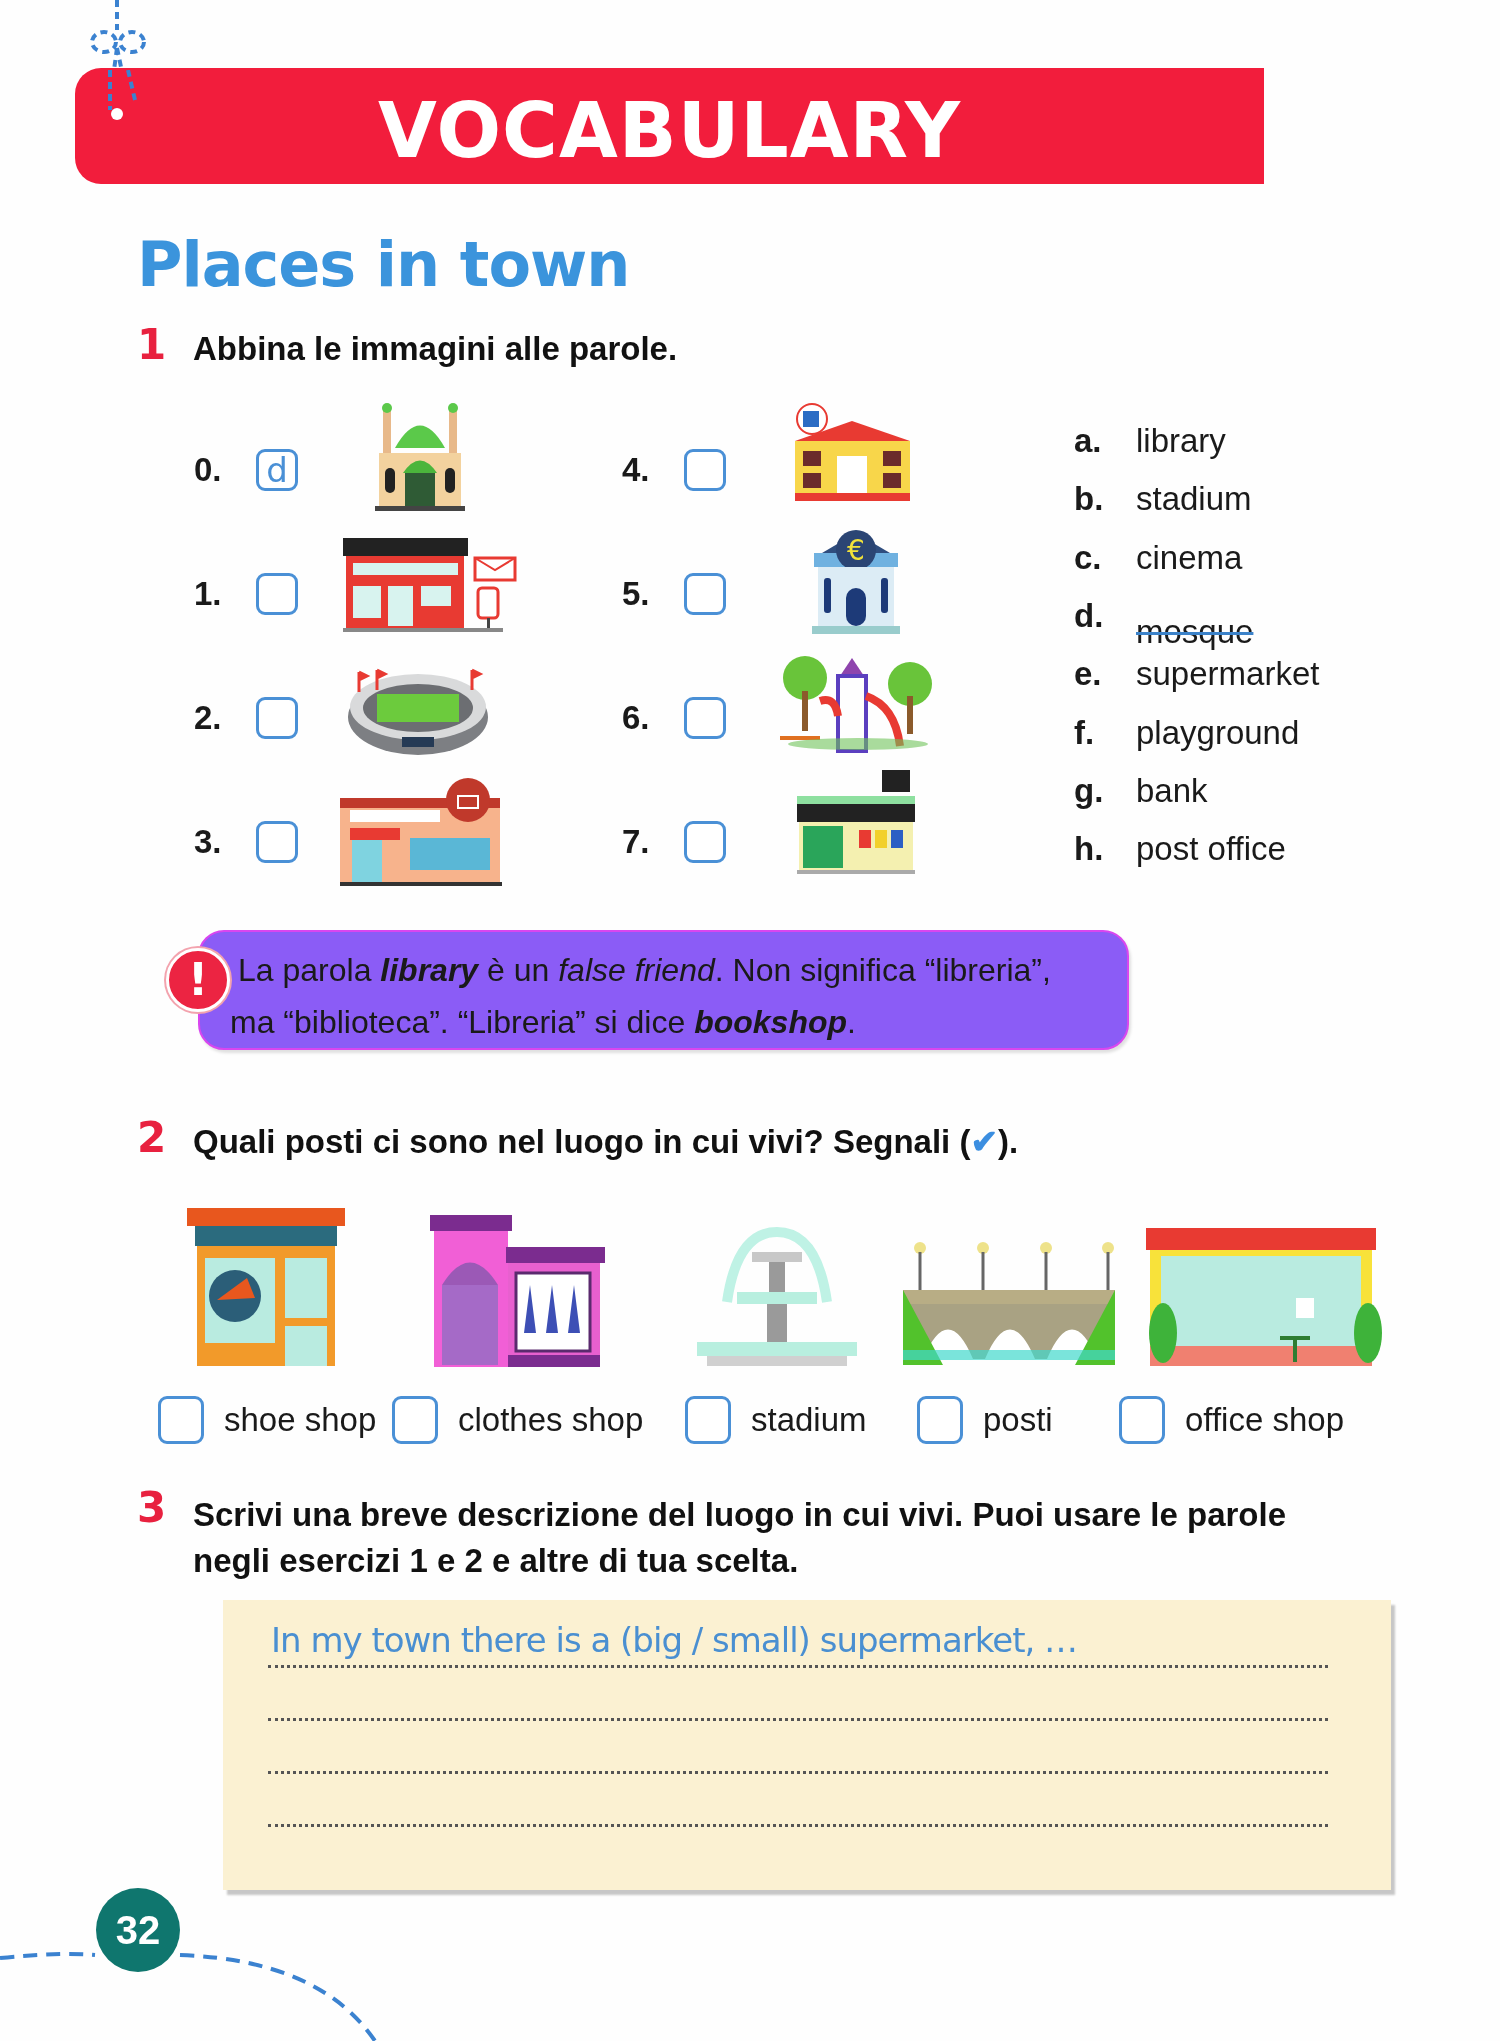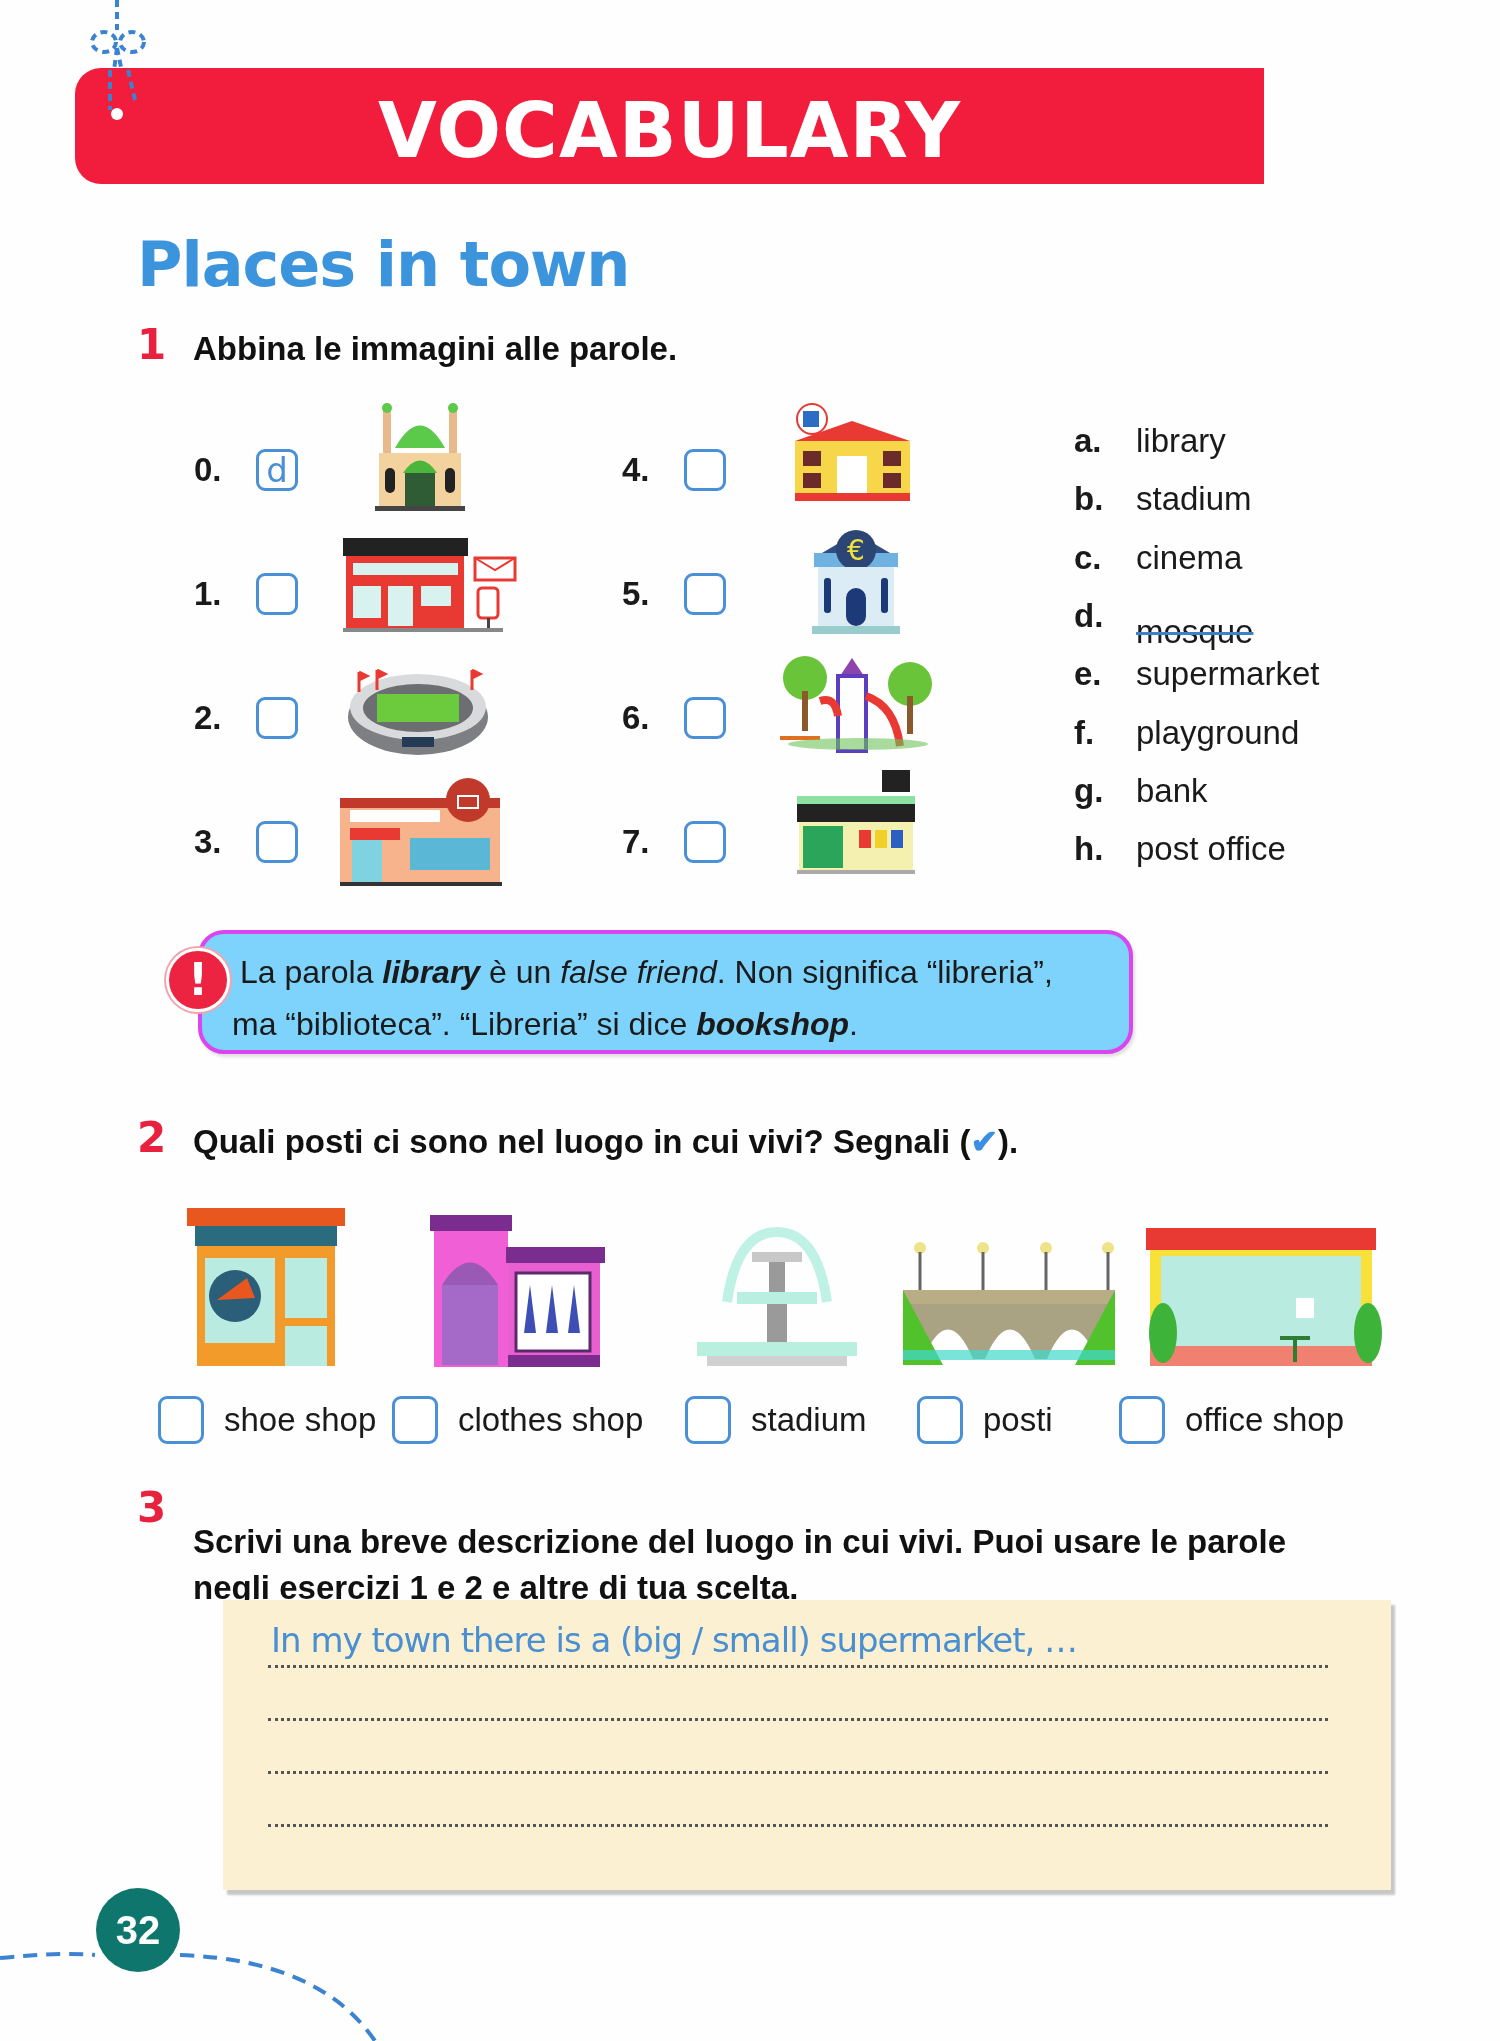--- a/index.html
+++ b/index.html
@@ -12,21 +12,21 @@
   .ex-num{font-family:"DejaVu Sans",sans-serif;font-weight:bold;font-size:42px;color:#e8213f;}
   .ex-text{font-family:"Liberation Sans",sans-serif;font-weight:bold;font-size:33px;color:#111;}
   .item{position:absolute;display:flex;align-items:center;}
   .item .num{font-weight:bold;font-size:33px;width:62px;}
   .box{width:42px;height:42px;border:3px solid #4a90d6;border-radius:9px;box-sizing:border-box;display:flex;align-items:center;justify-content:center;font-size:34px;color:#4a90d6;background:#fff;font-family:"DejaVu Sans",sans-serif;}
   .pic{position:absolute;}
   .words{left:1074px;top:412px;}
   .word{display:flex;height:58.3px;align-items:center;font-size:33px;}
   .word .let{font-weight:bold;width:62px;}
   .word .strike{text-decoration:line-through;text-decoration-color:#3b82c9;text-decoration-thickness:3px;margin-top:32px;}
-  .note{left:198px;top:930px;width:927px;height:116px;background:#7dd3fc;border:4px solid #d946ef;border-radius:26px;box-shadow:2px 3px 3px rgba(0,0,0,0.12);}
+  .note{left:198px;top:930px;width:927px;height:116px;background:#8b5cf6;border:2px solid #d946ef;border-radius:26px;box-shadow:2px 3px 3px rgba(0,0,0,0.12);}
   .note-text{position:absolute;left:38px;top:12px;font-size:32px;line-height:52px;color:#1a1a1a;}
   .note-icon{left:166px;top:948px;width:58px;height:58px;border-radius:50%;background:#ec2442;border:3px solid #fff;box-shadow:0 0 0 2px #f3a3ae;color:#fff;font-weight:bold;font-size:44px;text-align:center;line-height:58px;font-family:"DejaVu Sans",sans-serif;}
   .cb-label{font-size:33px;margin-left:20px;}
   .paper{left:187px;top:1600px;width:1168px;height:290px;background:#fbf1d2;box-shadow:4px 5px 2px #c7c7c7;margin-left:36px;}
   .line{position:absolute;left:45px;width:1060px;border-bottom:3px dotted #555;height:0;}
   .sample{position:absolute;left:48px;top:20px;font-family:"DejaVu Sans",sans-serif;font-size:34px;color:#4a8fd1;letter-spacing:-1px;}
   .page-num{left:96px;top:1888px;width:84px;height:84px;border-radius:50%;background:#0f766e;color:#fff;font-weight:bold;font-size:40px;text-align:center;line-height:84px;}
 </style>
 </head>
 <body>
@@ -309,21 +309,21 @@
 <div class="item" style="left:917px;top:1396px;">
   <div class="box" style="width:46px;height:48px;"></div>
   <span class="cb-label">posti</span>
 </div>
 <div class="item" style="left:1119px;top:1396px;">
   <div class="box" style="width:46px;height:48px;"></div>
   <span class="cb-label">office shop</span>
 </div>
 
 <div class="abs ex-num" style="left:137px;top:1483px;">3</div>
-<div class="abs ex-text" style="left:193px;top:1492px;line-height:46px;margin-top:27px;">
+<div class="abs ex-text" style="left:193px;top:1492px;line-height:46px;">
   <div>Scrivi una breve descrizione del luogo in cui vivi. Puoi usare le parole</div>
   <div>negli esercizi 1 e 2 e altre di tua scelta.</div>
 </div>
 
 <div class="abs paper">
   <div class="sample">In my town there is a (big / small) supermarket, …</div>
   <div class="line" style="top:65px;"></div>
   <div class="line" style="top:118px;"></div>
   <div class="line" style="top:171px;"></div>
   <div class="line" style="top:224px;"></div>

